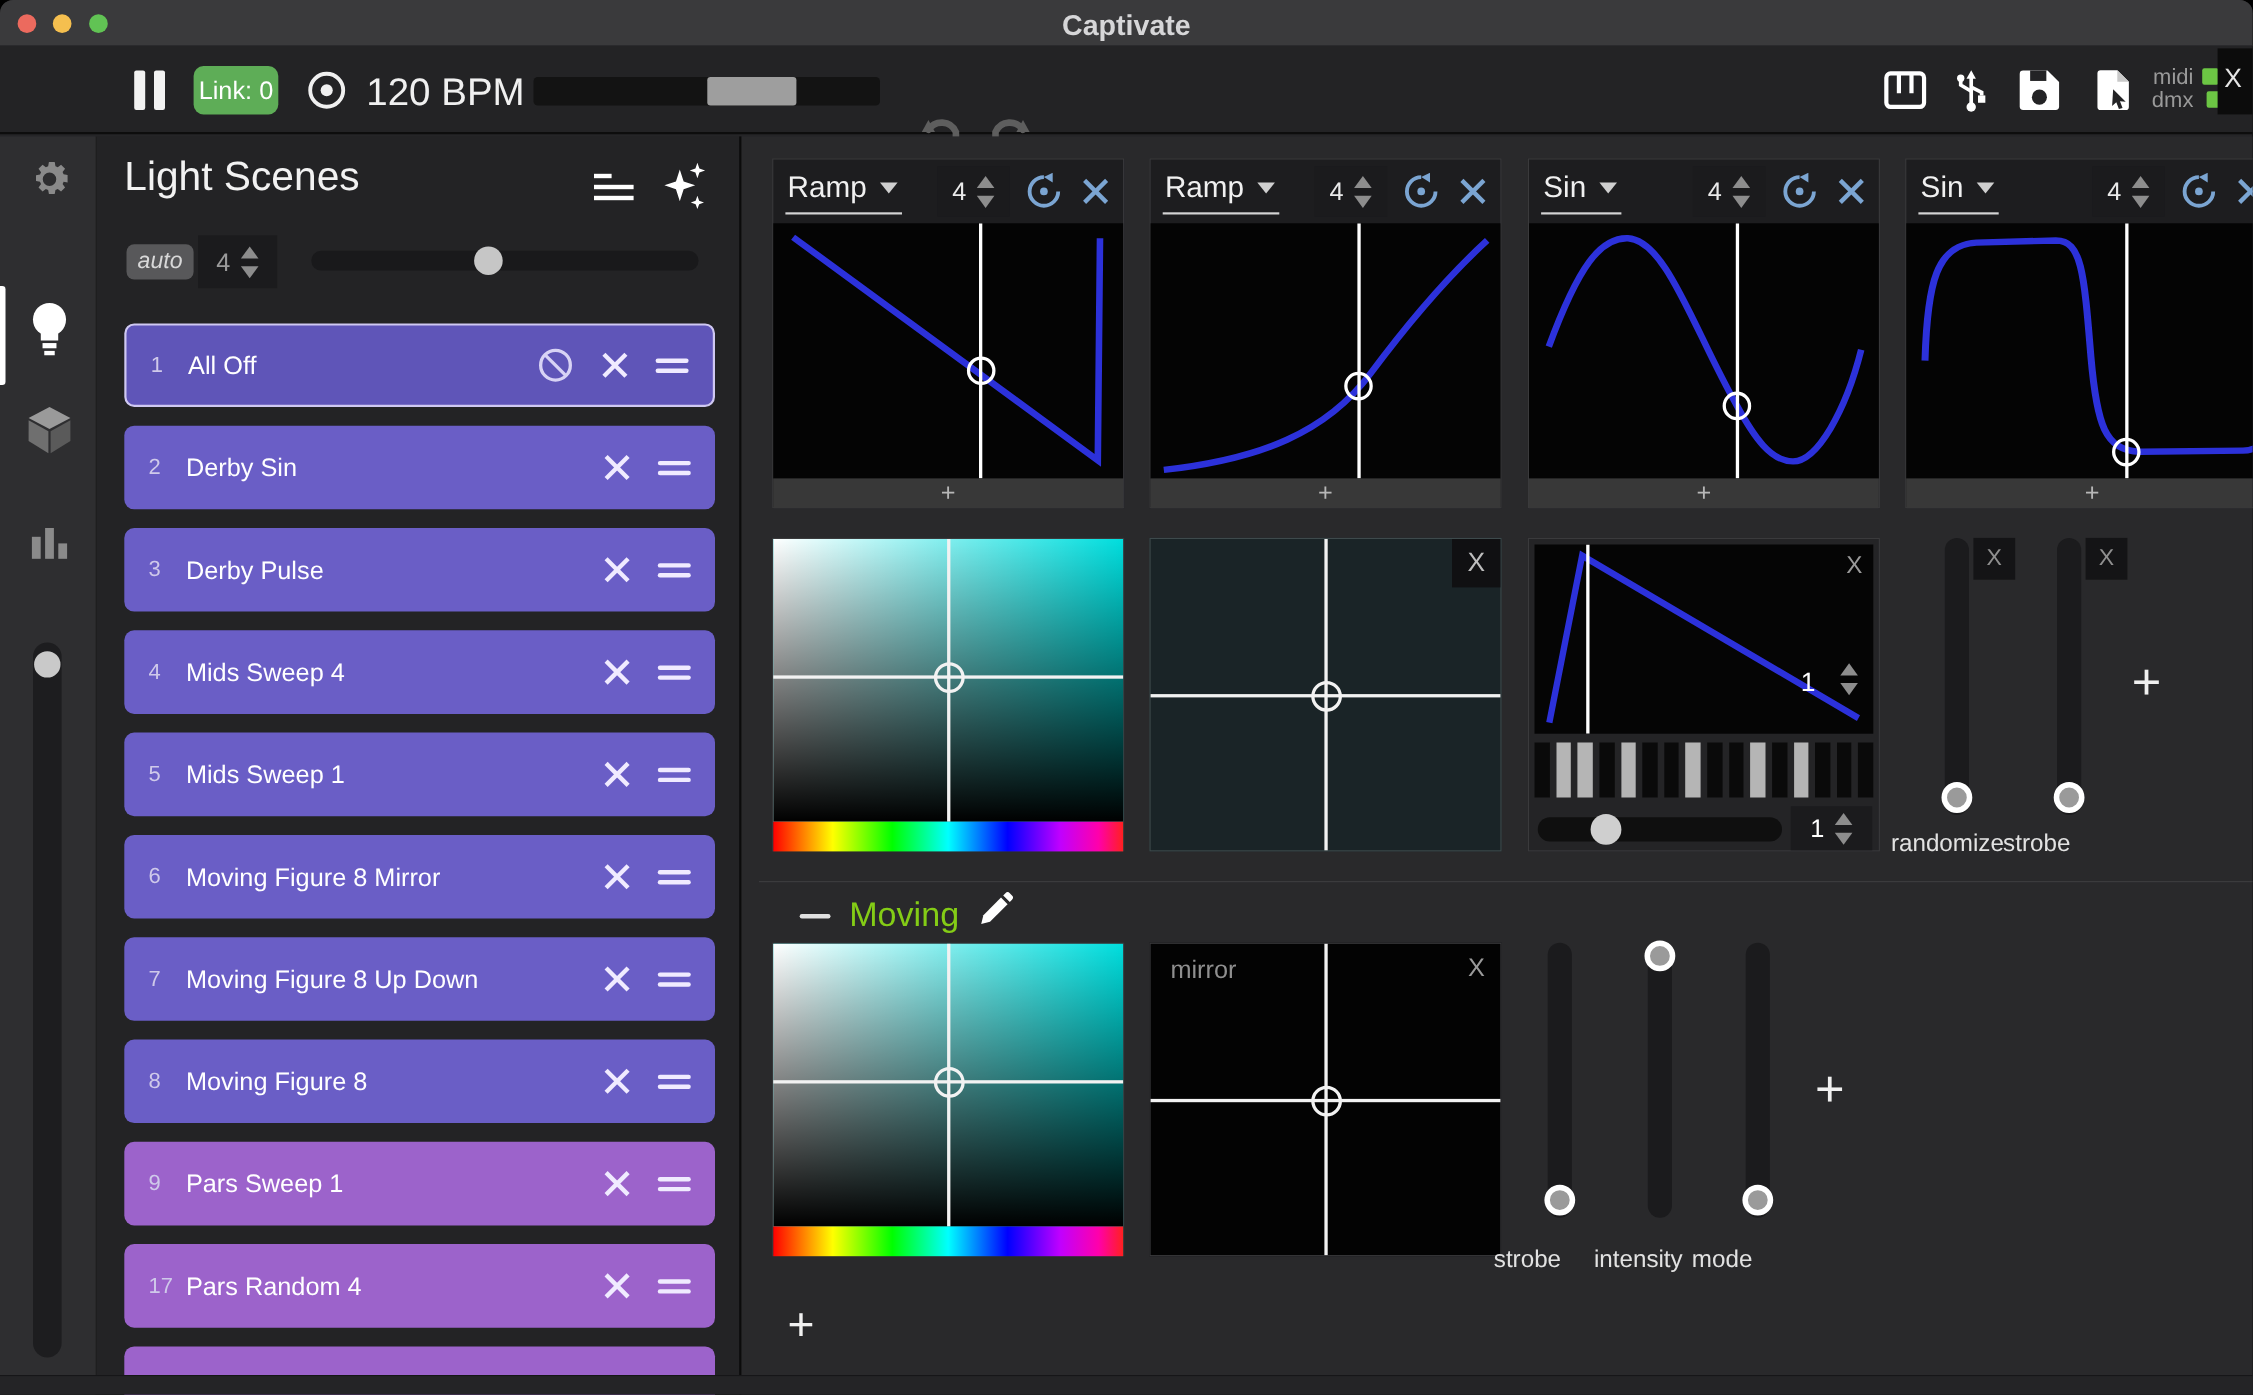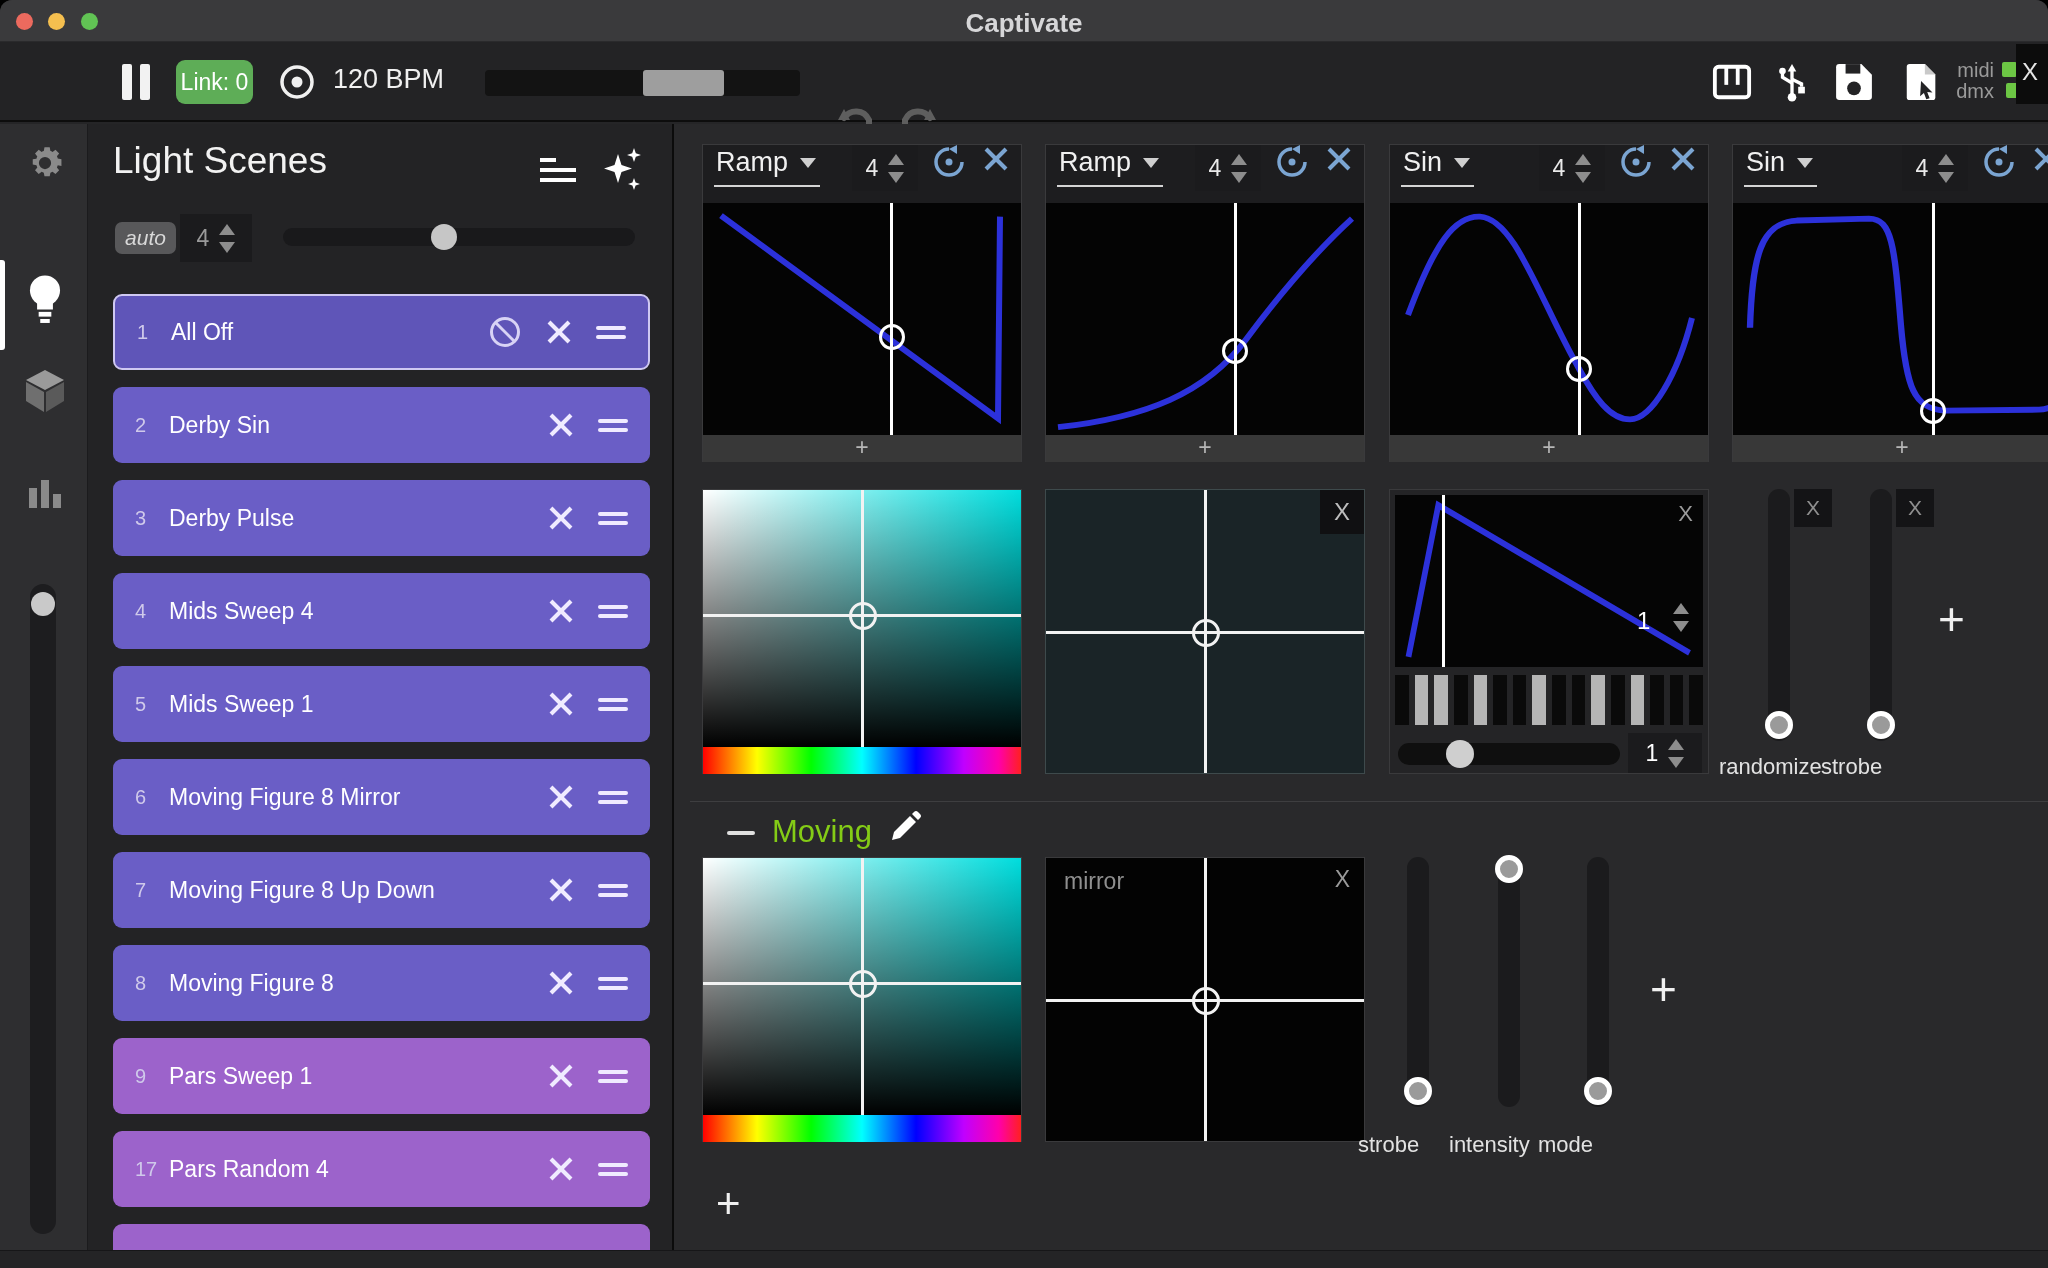--- a/index.html
+++ b/index.html
@@ -11,21 +11,21 @@
   
   .titlebar{left:0;top:0;width:2048px;height:42px;background:#3a3a3c;border-bottom:1px solid #2a2a2c;}
   .tl{width:17px;height:17px;border-radius:50%;top:13px;}
   .title{width:100%;text-align:center;top:8px;color:#d6d6d8;font-size:26px;font-weight:bold;}
 
   
   .toolbar{left:0;top:42px;width:2048px;height:80px;background:#232325;border-bottom:2px solid #0d0d0d;}
   .pausebar{width:10px;height:36px;background:#f2f2f2;border-radius:2px;top:22px;}
   .linkbadge{left:176px;top:18px;width:77px;height:44px;background:#5ead57;border-radius:9px;
              color:#fff;font-size:23px;text-align:center;line-height:44px;}
-  .bpm{left:333px;top:22px;color:#f0f0f0;font-size:27px;font-weight:500;}
+  .bpm{left:333px;top:22px;color:#f0f0f0;font-size:35px;font-weight:500;}
   .bpmslider{left:485px;top:28px;width:315px;height:26px;background:#131313;border-radius:4px;}
   .bpmhandle{left:50%;top:0;width:26%;height:26px;background:#9e9e9e;border-radius:3px;}
   .tb-icon{top:20px;width:40px;height:40px;}
   .mididmx{color:#9a9a9a;font-size:20px;line-height:21px;text-align:right;}
   .gsq{width:15px;height:15px;background:#6cc644;border-radius:2px;}
   .topx{left:2016px;top:44px;width:32px;height:60px;background:#0c0c0c;color:#e6e6e6;
         font-size:24px;text-align:left;padding:14px 0 0 6px;}
 
   
   .rail{left:0;top:124px;width:88px;height:1144px;background:#2e2e30;border-right:1px solid #1b1b1d;}
@@ -54,21 +54,21 @@
   .sc-num{width:34px;margin-left:22px;color:#cfc9ea;font-size:20px;}
   .sc-name{color:#fff;font-size:23px;}
   .sc-icons{margin-left:auto;display:flex;align-items:center;gap:24px;margin-right:22px;}
   .dragbars div{width:30px;height:4px;background:#f0ebff;border-radius:2px;margin:5px 0;}
 
   
   .main{left:672px;top:124px;width:1376px;height:1144px;background:#29292b;border-left:2px solid #0b0b0b;}
 
   
   .card{top:20px;width:320px;height:318px;background:#1d1d1f;border:1px solid #3a3a3c;}
-  .card-h{height:58px;display:flex;align-items:flex-start;padding:0 11px;}
+  .card-h{height:58px;display:flex;align-items:center;padding:0 11px;}
   .ddown{color:#f0f0f0;font-size:27px;border-bottom:2px solid #d4d4d4;padding:2px 4px 7px 2px;
          display:flex;align-items:center;gap:12px;}
   .caret{width:0;height:0;border-left:8px solid transparent;border-right:8px solid transparent;
          border-top:10px solid #cfcfcf;}
   .card-h .stepbox{margin-left:auto;width:66px;height:46px;}
   .card-h .stepval{color:#eaeaea;}
   .graph{left:0;top:58px;width:100%;height:232px;background:#040404;overflow:hidden;}
   .playhead{top:0;bottom:0;width:3px;background:#fff;}
   .marker{width:26px;height:26px;border:3px solid #fff;border-radius:50%;background:transparent;}
   .card-f{left:0;top:290px;width:100%;height:27px;background:#383838;color:#b7b7b7;

